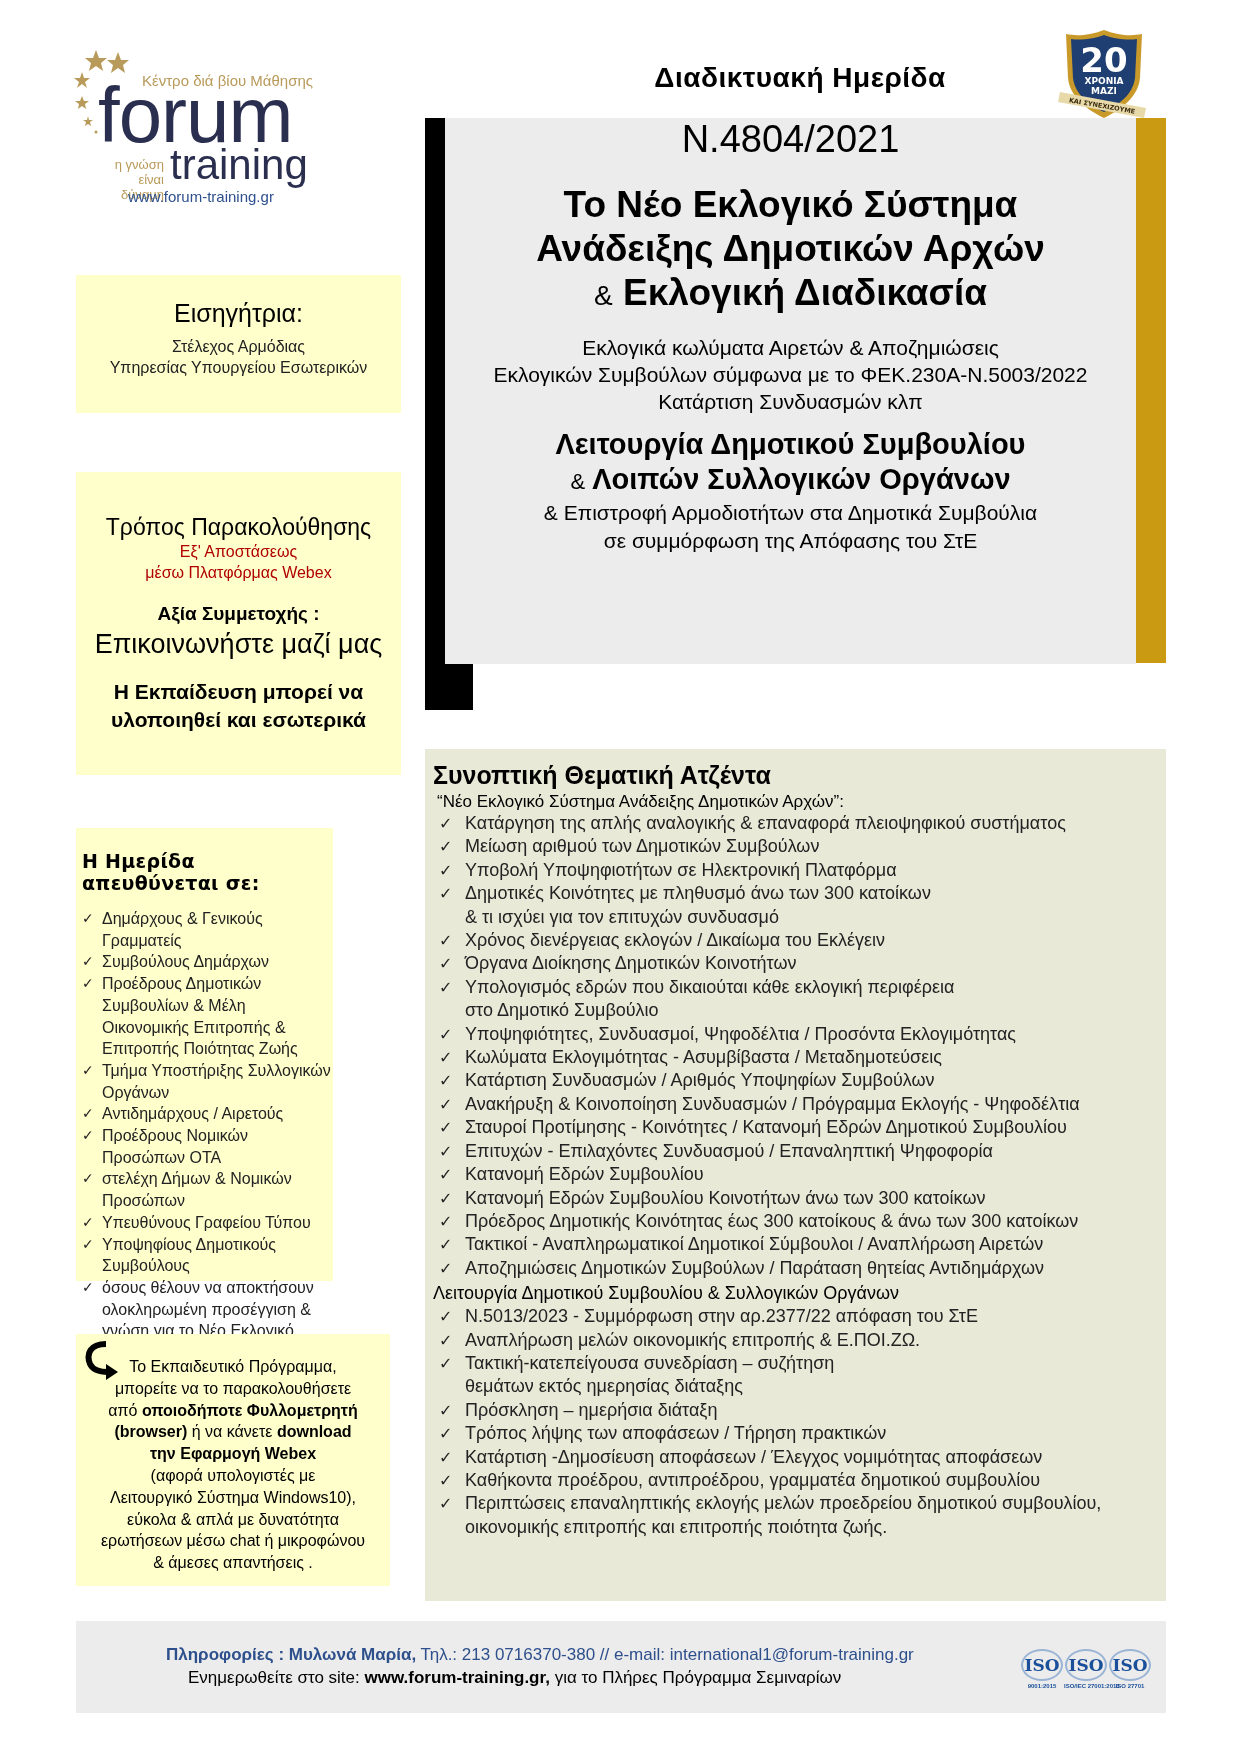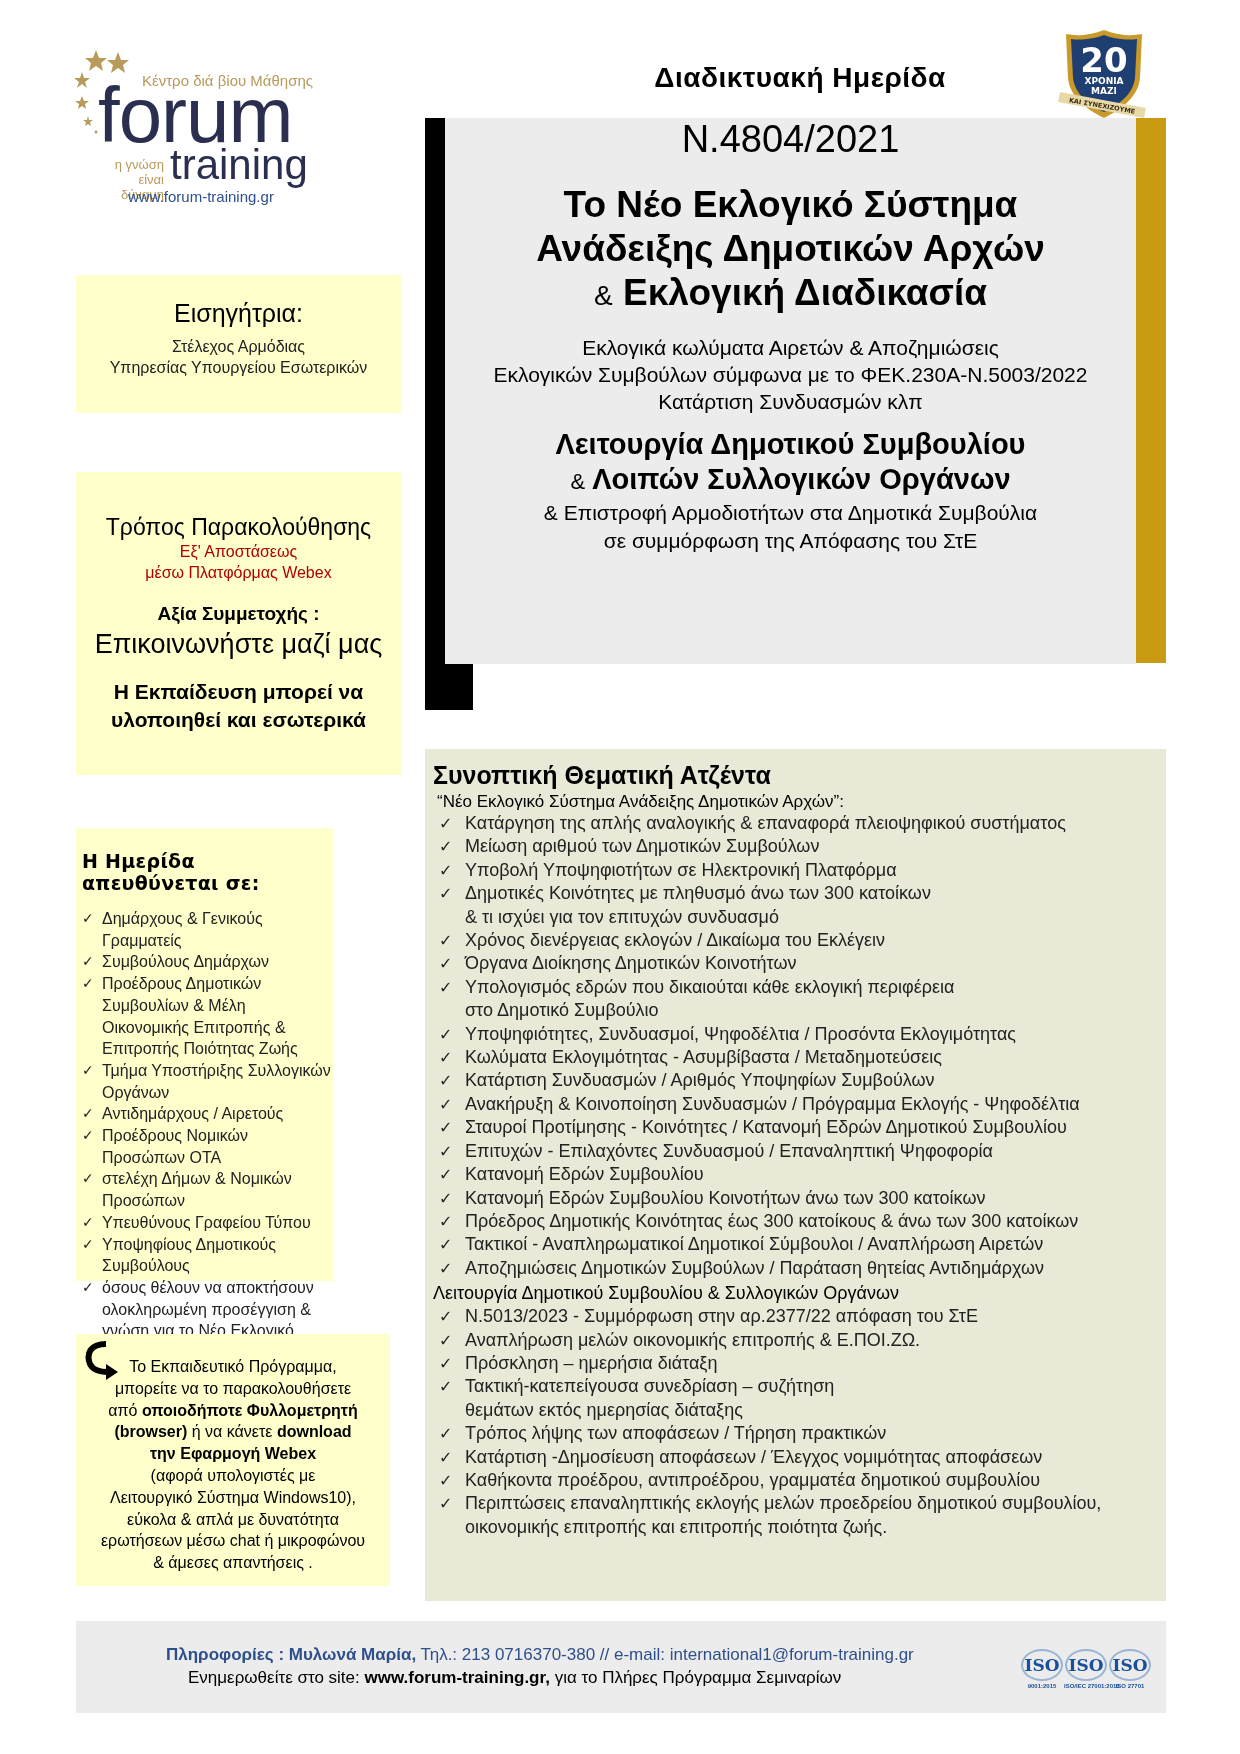--- a/index.html
+++ b/index.html
@@ -231,23 +231,23 @@
       <li style="white-space: pre-line;">Κατανομή Εδρών Συμβουλίου</li>
       <li style="white-space: pre-line;">Κατανομή Εδρών Συμβουλίου Κοινοτήτων άνω των 300 κατοίκων</li>
       <li style="white-space: pre-line;">Πρόεδρος Δημοτικής Κοινότητας έως 300 κατοίκους &amp; άνω των 300 κατοίκων</li>
       <li style="white-space: pre-line;">Τακτικοί - Αναπληρωματικοί Δημοτικοί Σύμβουλοι / Αναπλήρωση Αιρετών</li>
       <li style="white-space: pre-line;">Αποζημιώσεις Δημοτικών Συμβούλων / Παράταση θητείας Αντιδημάρχων</li>
     </ul>
   <div class="ag-sec2">Λειτουργία Δημοτικού Συμβουλίου &amp; Συλλογικών Οργάνων</div>
   <ul class="ag-list" id="ag-list-2">
       <li style="white-space: pre-line;">Ν.5013/2023 - Συμμόρφωση στην αρ.2377/22 απόφαση του ΣτΕ</li>
       <li style="white-space: pre-line;">Αναπλήρωση μελών οικονομικής επιτροπής &amp; Ε.ΠΟΙ.ΖΩ.</li>
-      <li style="white-space: pre-line;">Πρόσκληση – ημερήσια διάταξη</li>
       <li style="white-space: pre-line;">Τακτική-κατεπείγουσα συνεδρίαση – συζήτηση
 θεμάτων εκτός ημερησίας διάταξης</li>
+      <li style="white-space: pre-line;">Πρόσκληση – ημερήσια διάταξη</li>
       <li style="white-space: pre-line;">Τρόπος λήψης των αποφάσεων / Τήρηση πρακτικών</li>
       <li style="white-space: pre-line;">Κατάρτιση -Δημοσίευση αποφάσεων / Έλεγχος νομιμότητας αποφάσεων</li>
       <li style="white-space: pre-line;">Καθήκοντα προέδρου, αντιπροέδρου, γραμματέα δημοτικού συμβουλίου</li>
       <li style="white-space: pre-line;">Περιπτώσεις επαναληπτικής εκλογής μελών προεδρείου δημοτικού συμβουλίου,
 οικονομικής επιτροπής και επιτροπής ποιότητα ζωής.</li>
     </ul>
 </div>
 
 <div id="footer" class="abs">
   <div class="ft-line1"><b>Πληροφορίες : Μυλωνά Μαρία,</b><span>  Τηλ.: 213 0716370-380 //  e-mail:  international1@forum-training.gr</span></div>

